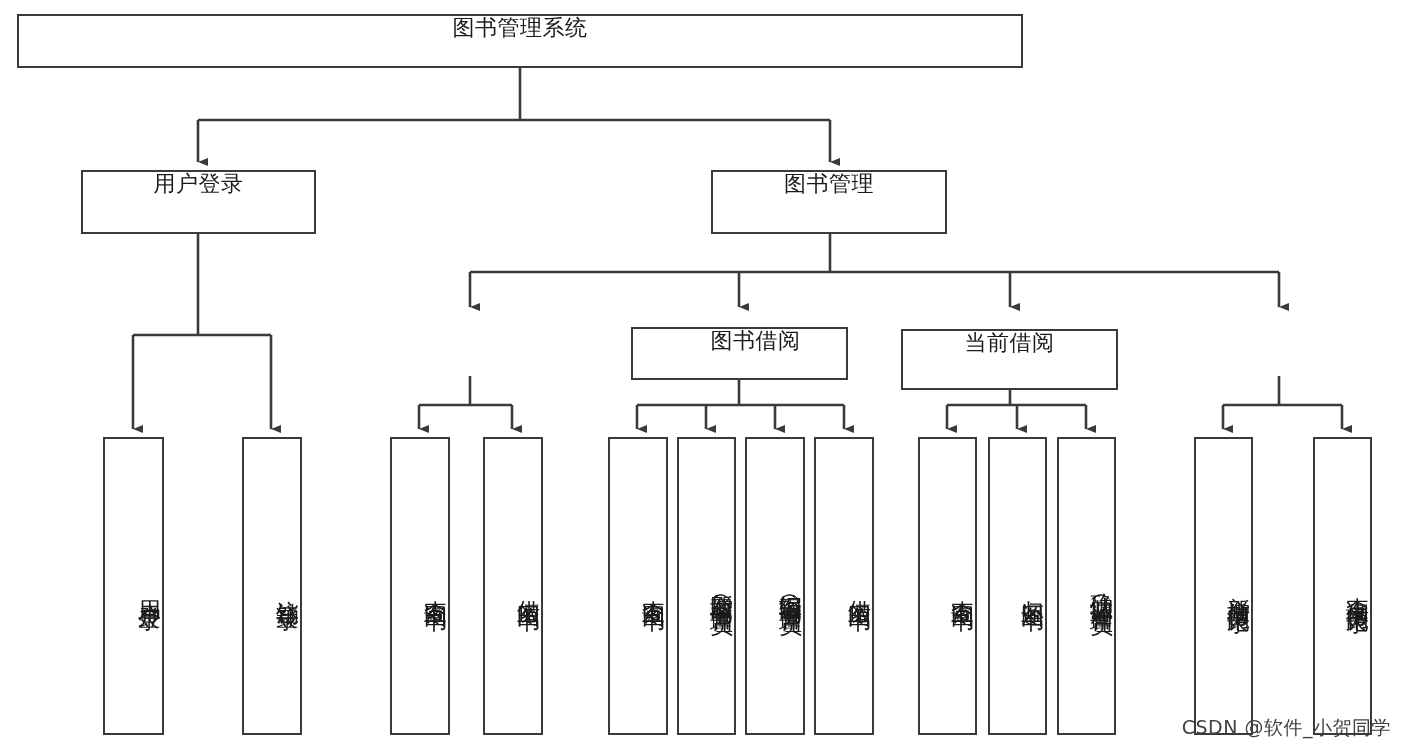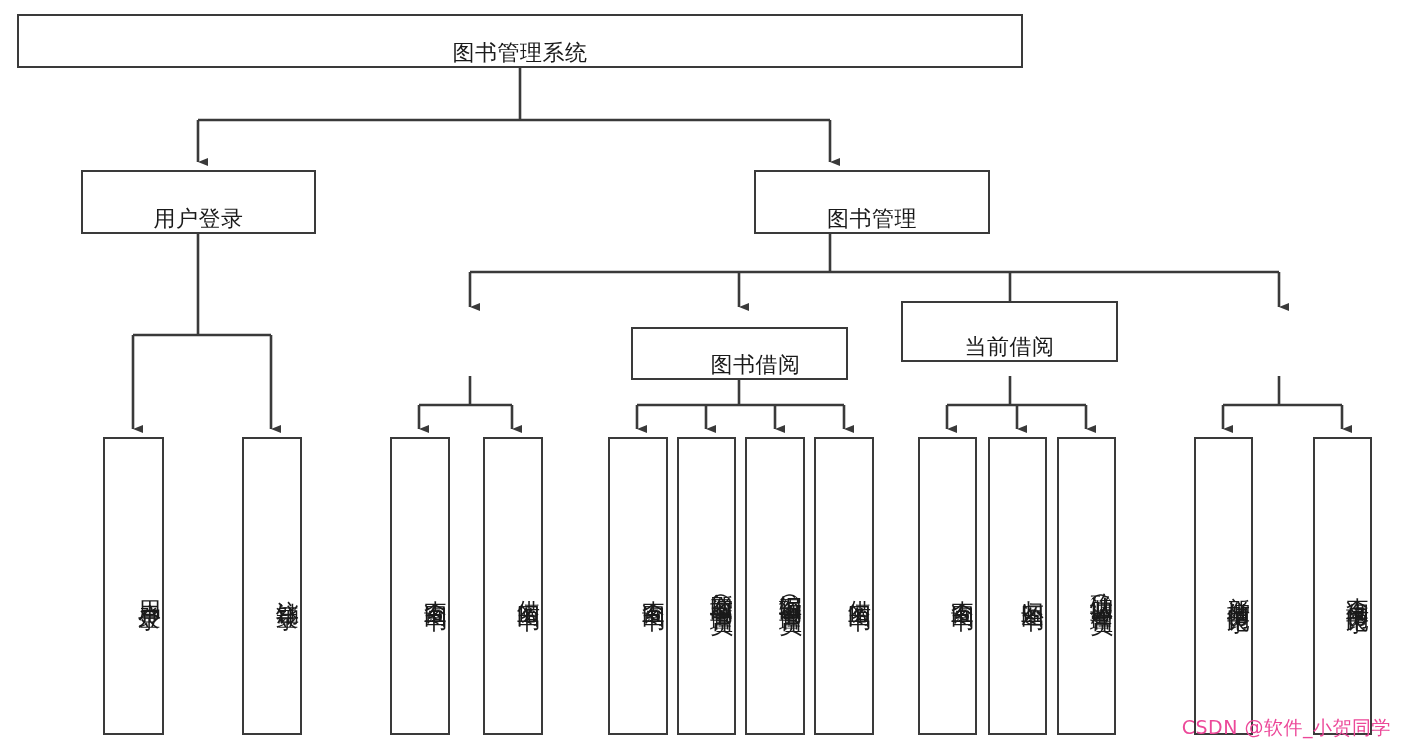--- a/index.html
+++ b/index.html
@@ -17,21 +17,21 @@
     height: 747px;
     background: #ffffff;
     overflow: hidden;
   }
   .node {
     position: absolute;
     box-sizing: border-box;
     background: #ffffff;
     border: 2px solid #3a3a3a;
     display: flex;
-    align-items: flex-end;
+    align-items: flex-start;
     justify-content: center;
     color: #1a1a1a;
     line-height: 1.12;
     text-align: center;
   }
   .node.horizontal {
     font-size: 22px;
     letter-spacing: 0.5px;
   }
   .node.vertical {
@@ -58,21 +58,21 @@
     top: 0;
     width: 1405px;
     height: 747px;
     pointer-events: none;
   }
   #watermark {
     position: absolute;
     right: 14px;
     bottom: 6px;
     font-size: 19px;
-    color: #ec4899;
+    color: #404040;
     font-family: "DejaVu Sans", "Liberation Sans", sans-serif;
     letter-spacing: 0.5px;
     white-space: nowrap;
     margin-left: 36px;
   }
 </style>
 </head>
 <body>
 
 <div id="diagram-canvas">
@@ -131,28 +131,28 @@
     </g>
   </svg>
 
   <div class="node horizontal" style="left:17px; top:14px; width:1006px; height:54px;">
     <span class="node-label">图书管理系统</span>
   </div>
 
   <div class="node horizontal" style="left:81px; top:170px; width:235px; height:64px;">
     <span class="node-label">用户登录</span>
   </div>
-  <div class="node horizontal" style="left:711px; top:170px; width:236px; height:64px;margin-left:43px;">
+  <div class="node horizontal" style="left:711px; top:170px; width:236px; height:64px;">
     <span class="node-label">图书管理</span>
   </div>
 
   <div class="node horizontal" style="left:631px; top:327px; width:217px; height:53px;padding-left:32px;">
     <span class="node-label">图书借阅</span>
   </div>
-  <div class="node horizontal" style="left:901px; top:301px; width:217px; height:61px;">
+  <div class="node horizontal" style="left:901px; top:329px; width:217px; height:61px;">
     <span class="node-label">当前借阅</span>
   </div>
 
   <div class="node vertical" style="left:103px; top:437px; width:61px; height:298px;">
     <span class="node-label">用户登录</span>
   </div>
   <div class="node vertical" style="left:242px; top:437px; width:60px; height:298px;">
     <span class="node-label">注销登录</span>
   </div>
 

